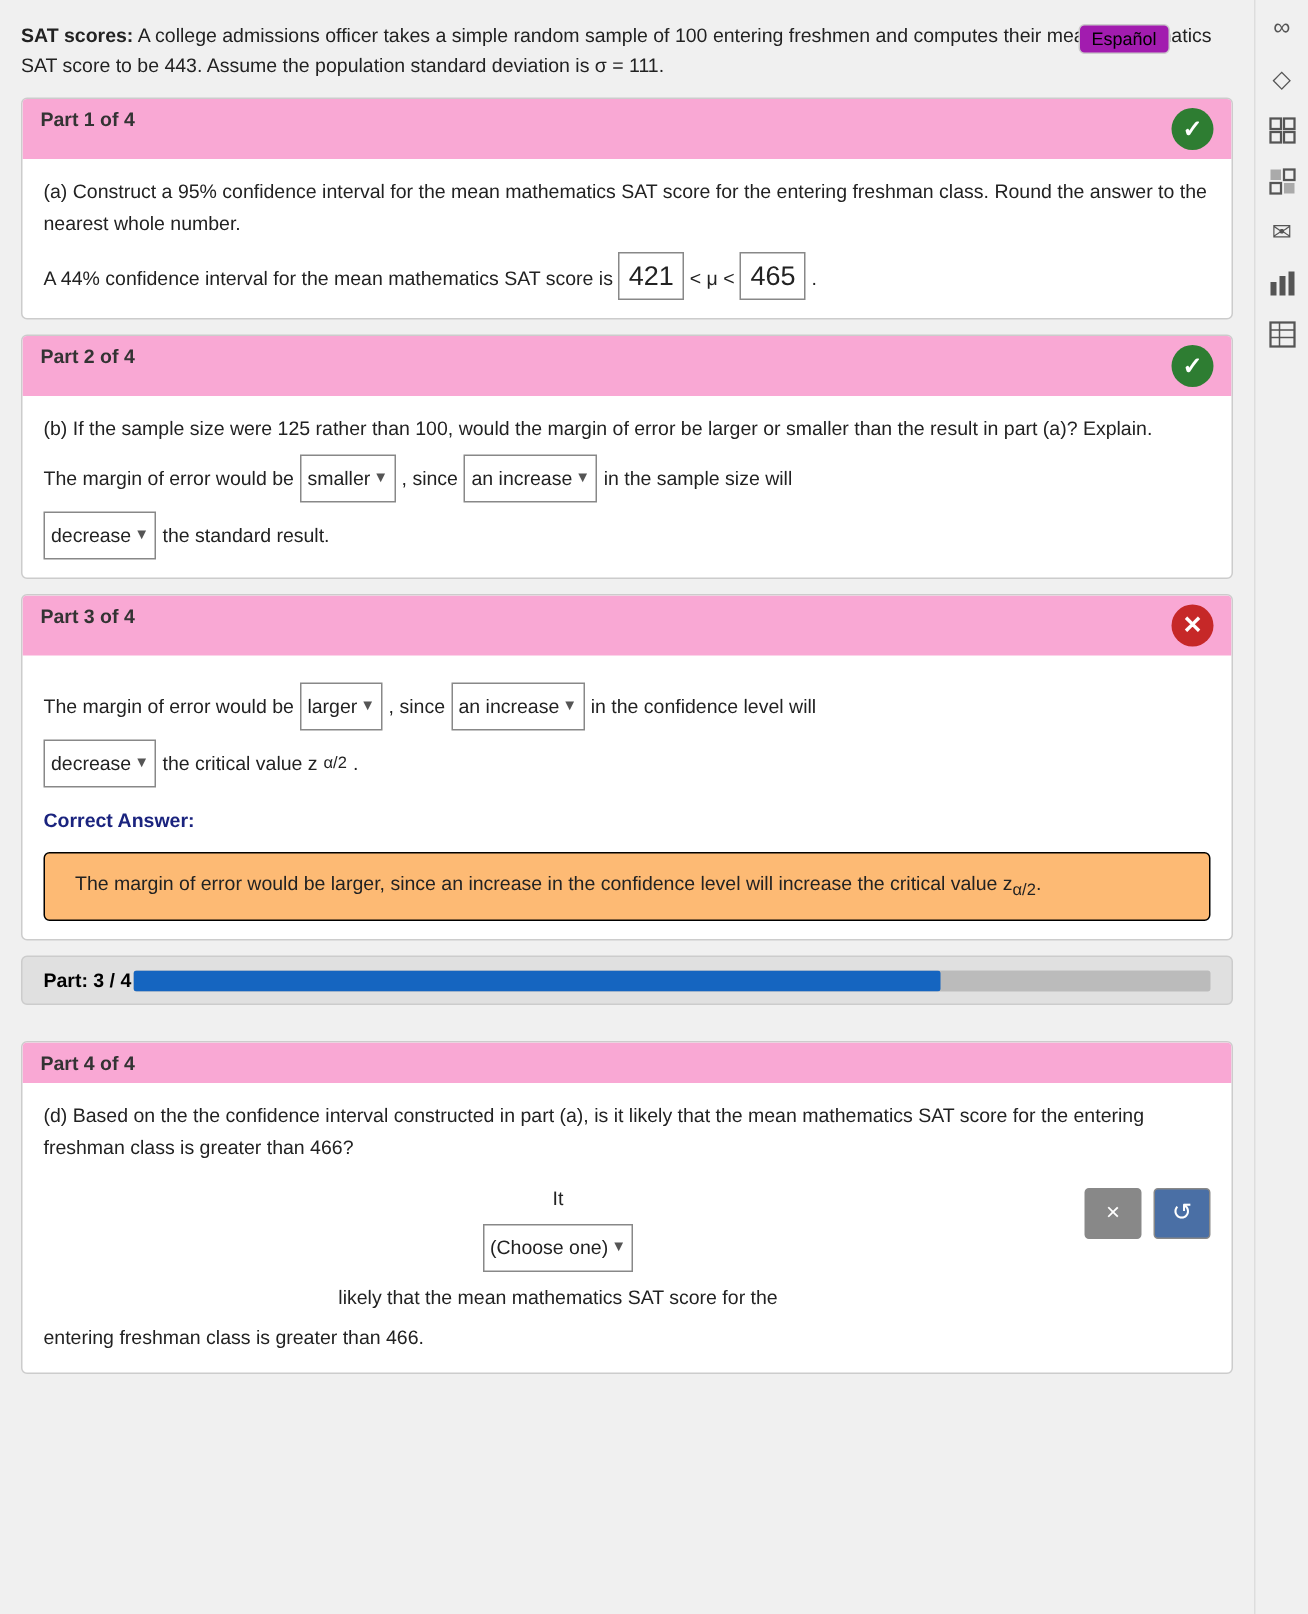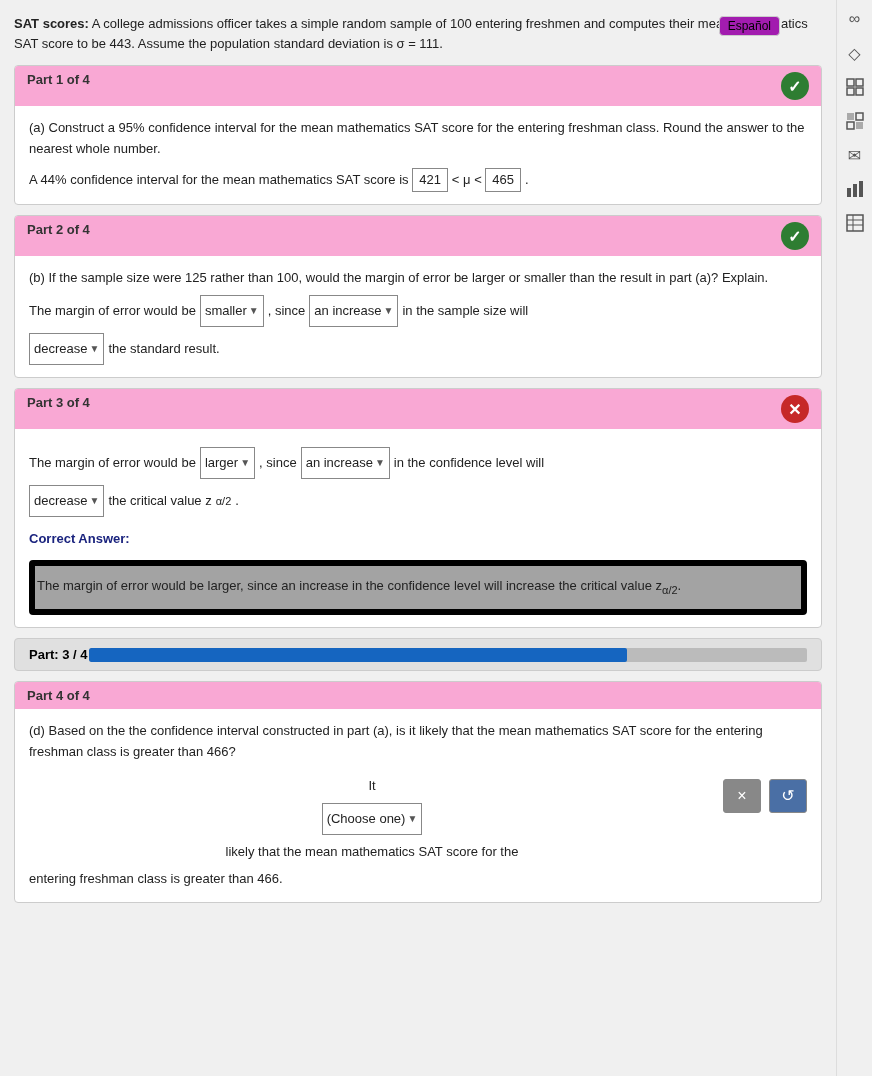--- a/index.html
+++ b/index.html
@@ -106,23 +106,23 @@
       font-size: 13px;
       line-height: 1.6;
       color: #222;
     }
 
     .inline-box {
       display: inline-block;
       border: 1px solid #888;
       padding: 1px 6px;
       min-width: 36px;
-      text-align: left;
+      text-align: right;
       background: white;
-      font-size: 13px;
+      font-size: 18px;
     }
 
     .dropdown-wrapper {
       display: inline-flex;
       align-items: center;
       border: 1px solid #888;
       background: white;
       padding: 2px 4px;
       font-size: 13px;
       gap: 2px;
@@ -136,43 +136,43 @@
     .line-break-row {
       display: flex;
       align-items: center;
       flex-wrap: wrap;
       gap: 4px;
       margin-top: 6px;
       line-height: 2;
     }
 
     .correct-answer-section {
-      border: 6px solid #000000;
+      border: 1px solid #000000;
       border-radius: 4px;
-      padding: 10px 2px;
-      background: #a3a3a3;
+      padding: 10px 20px;
+      background: #fdba74;
       margin-top: 10px;
       font-size: 13px;
       line-height: 1.6;
     }
 
     .correct-answer-label {
       font-weight: bold;
       color: #1a237e;
       margin-bottom: 6px;
       font-size: 13px;
     }
 
     .progress-section {
       background: #e0e0e0;
       padding: 8px 14px;
       display: flex;
       align-items: center;
       gap: 1px;
-      margin-bottom: 10px;
+      margin-bottom: 24px;
       border: 1px solid #ccc;
       border-radius: 4px;
     }
 
     .progress-label {
       font-size: 13px;
       font-weight: bold;
       white-space: nowrap;
     }
 

